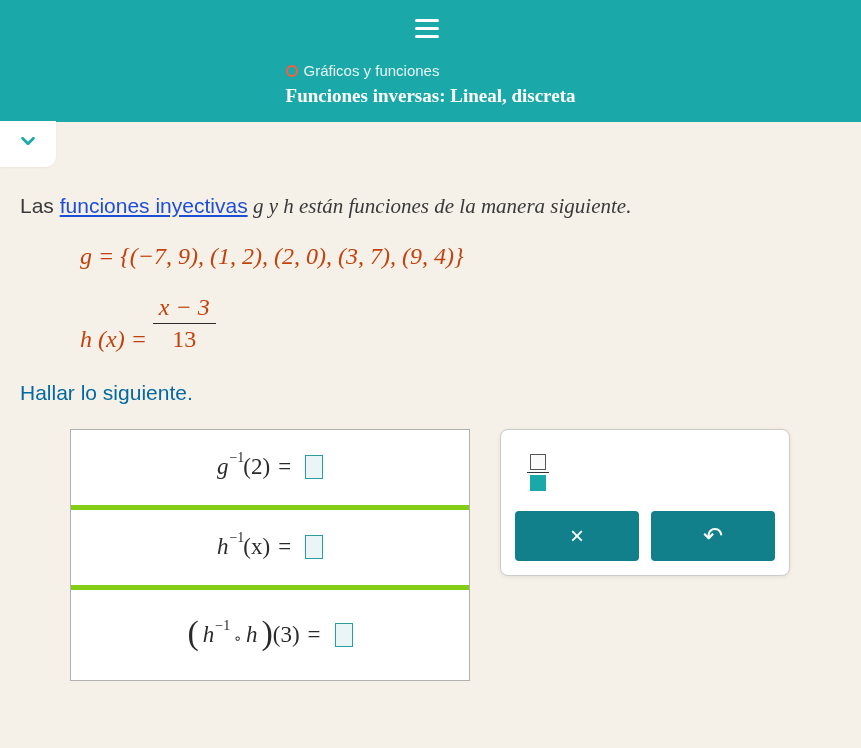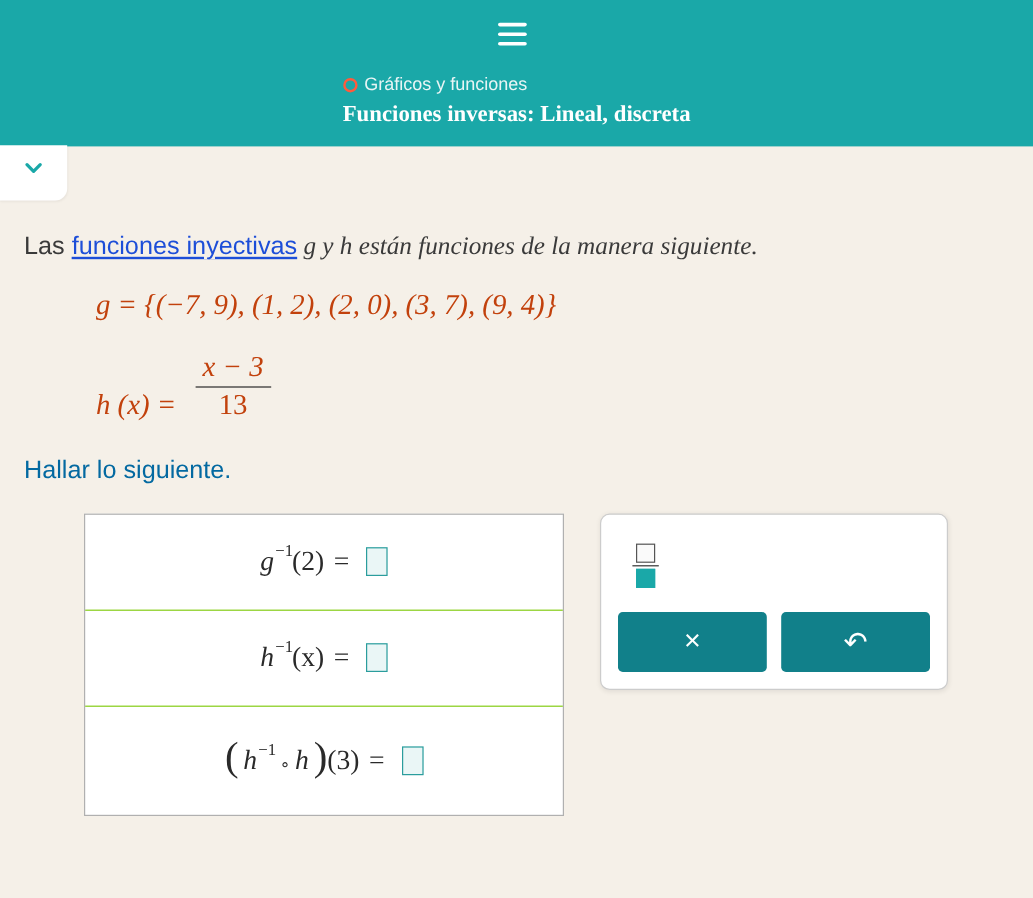--- a/index.html
+++ b/index.html
@@ -94,21 +94,21 @@
       align-items: flex-end;
       gap: 4px;
     }
     .upright { font-style: normal; }
     .frac {
       display: inline-flex;
       flex-direction: column;
       align-items: center;
       vertical-align: middle;
       font-style: normal;
-      margin-left: 12px;
+      margin-left: 2px;
     }
     .frac .num { padding: 0 6px 2px 6px; border-bottom: 1.5px solid #2a2a2a; font-style: italic; }
     .frac .den { padding: 2px 6px 0 6px; }
     .instr {
       font-size: 21px;
       color: #0369a1;
       margin-bottom: 24px;
     }
     .lower {
       display: flex;
@@ -119,21 +119,21 @@
     .answers {
       border: 1px solid #b0b0b0;
       background: #fff;
       width: 400px;
     }
     .arow {
       height: 80px;
       display: flex;
       align-items: center;
       justify-content: center;
-      border-bottom: 1px solid #84cc16;
+      border-bottom: 5px solid #84cc16;
       font-family: 'Times New Roman', Times, serif;
       font-size: 23px;
       color: #2a2a2a;
     }
     .arow:last-child { border-bottom: none; height: 90px;}
     .exp {
       position: relative;
     }
     .exp .base { font-style: italic; }
     .exp .sup {

